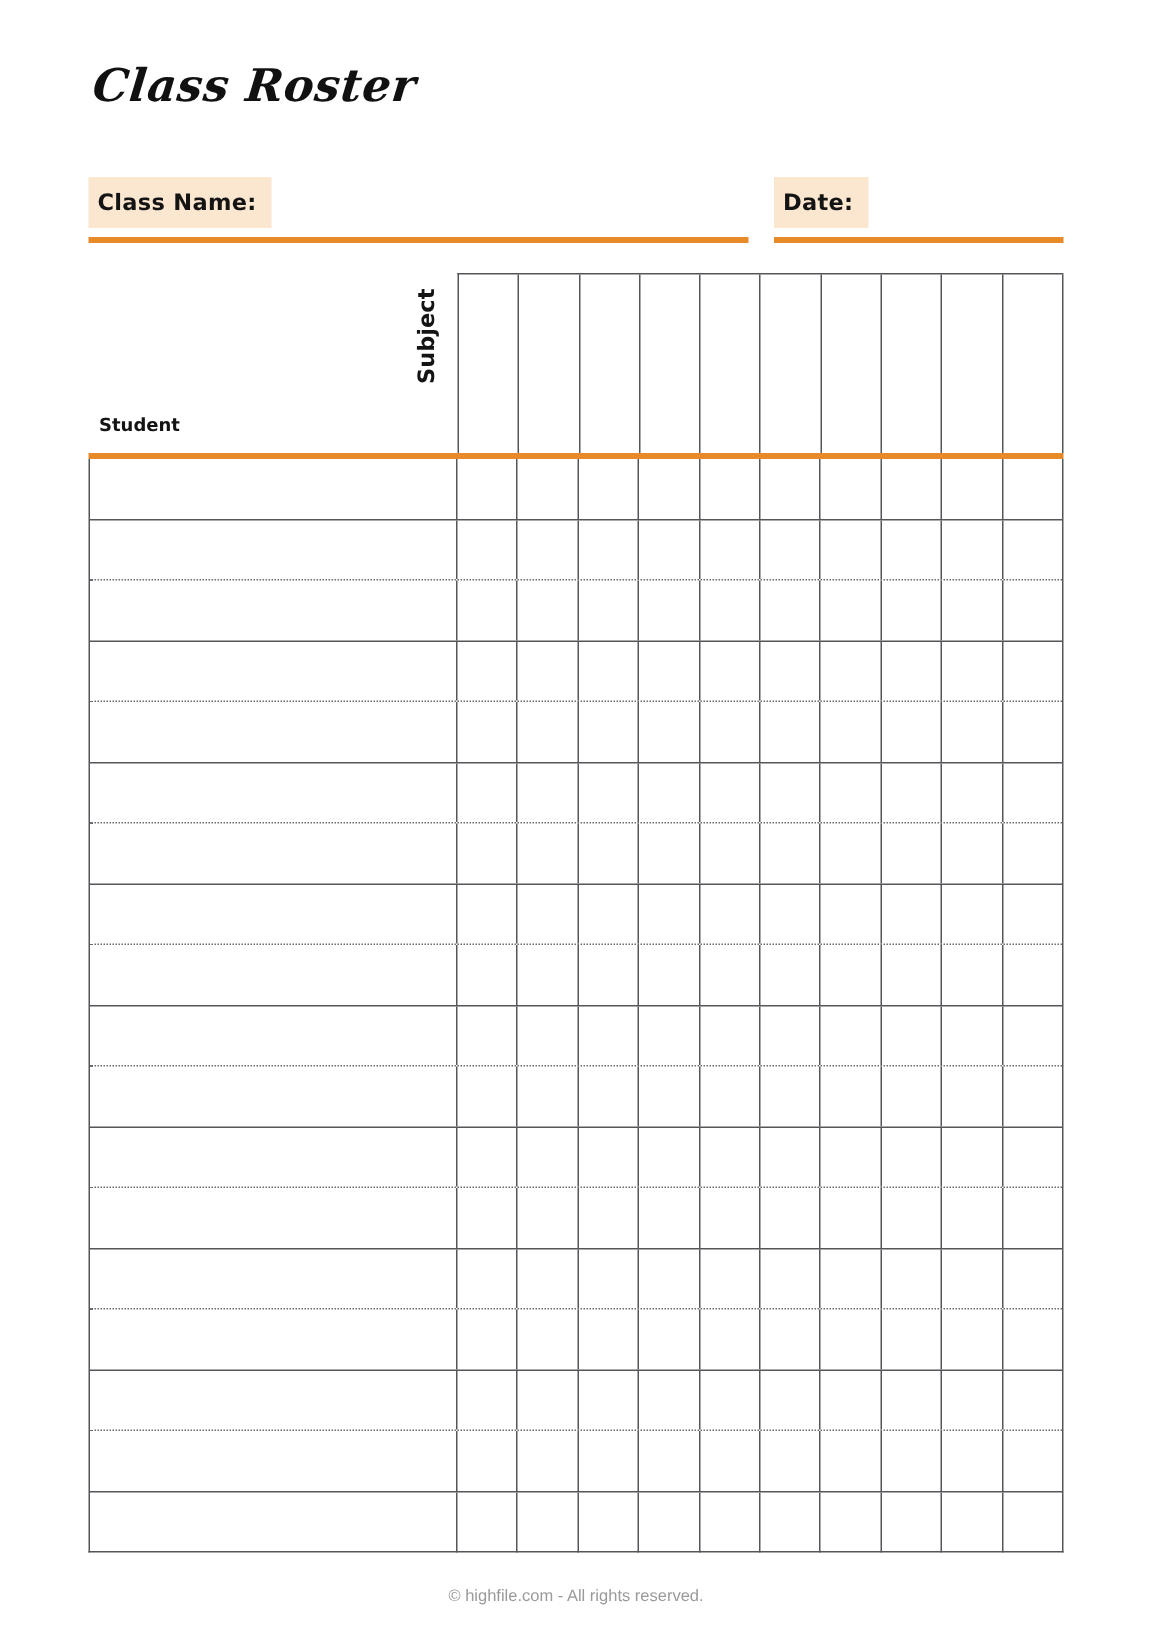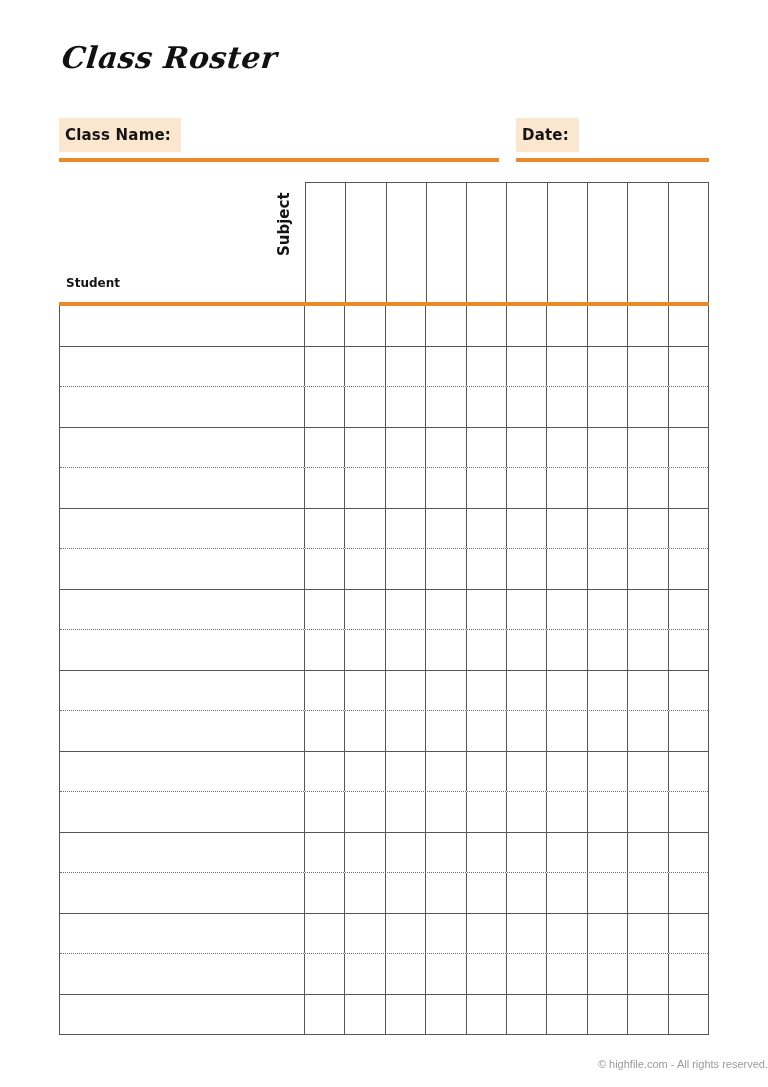--- a/index.html
+++ b/index.html
@@ -201,21 +201,21 @@
   .cell-grid .gcell:last-child { border-right: none; }
 
   
 
   
   .footer {
     position: absolute;
     left: 0;
     top: 1058px;
     width: 768px;
-    text-align: right;
+    text-align: center;
     font-family: "Liberation Sans", sans-serif;
     font-size: 11px;
     color: #9a9a9a;
   }
 </style>
 </head>
 <body>
 
 <div class="page">
 

